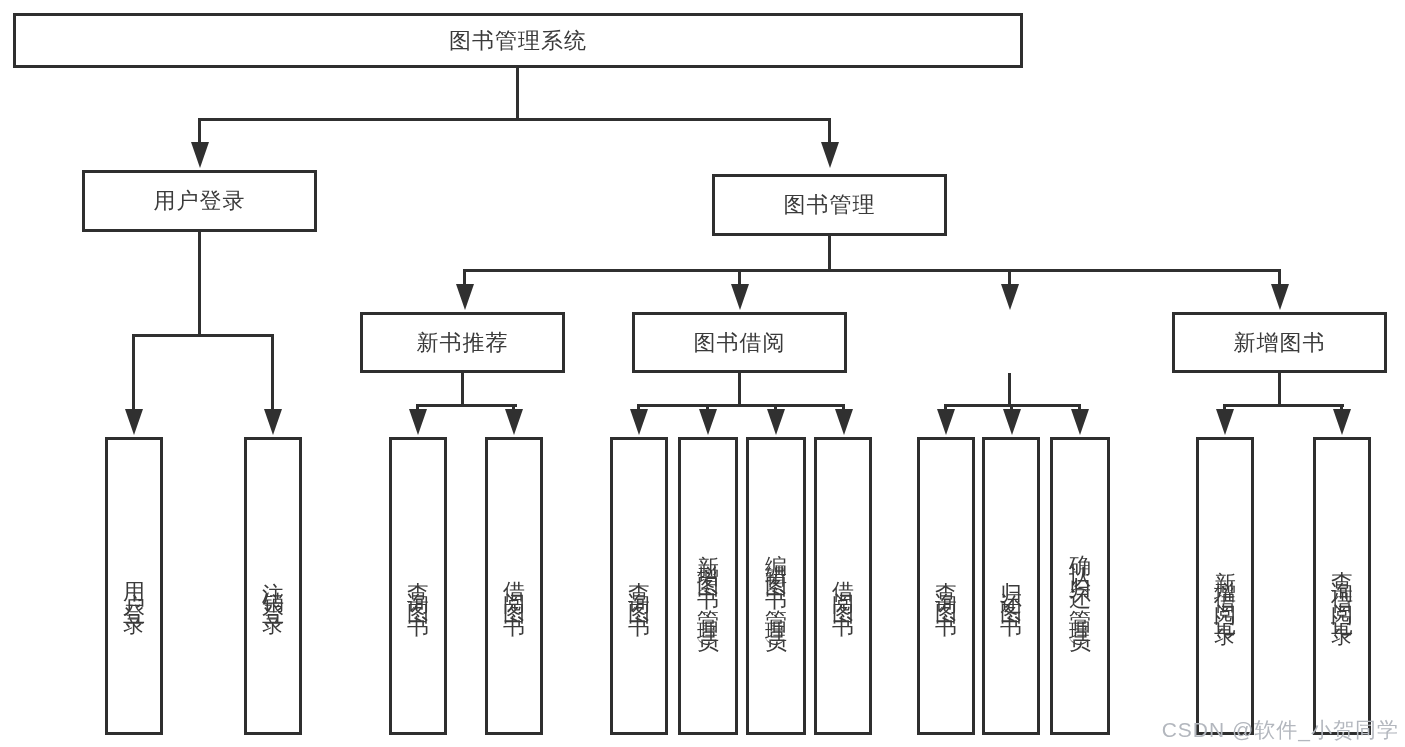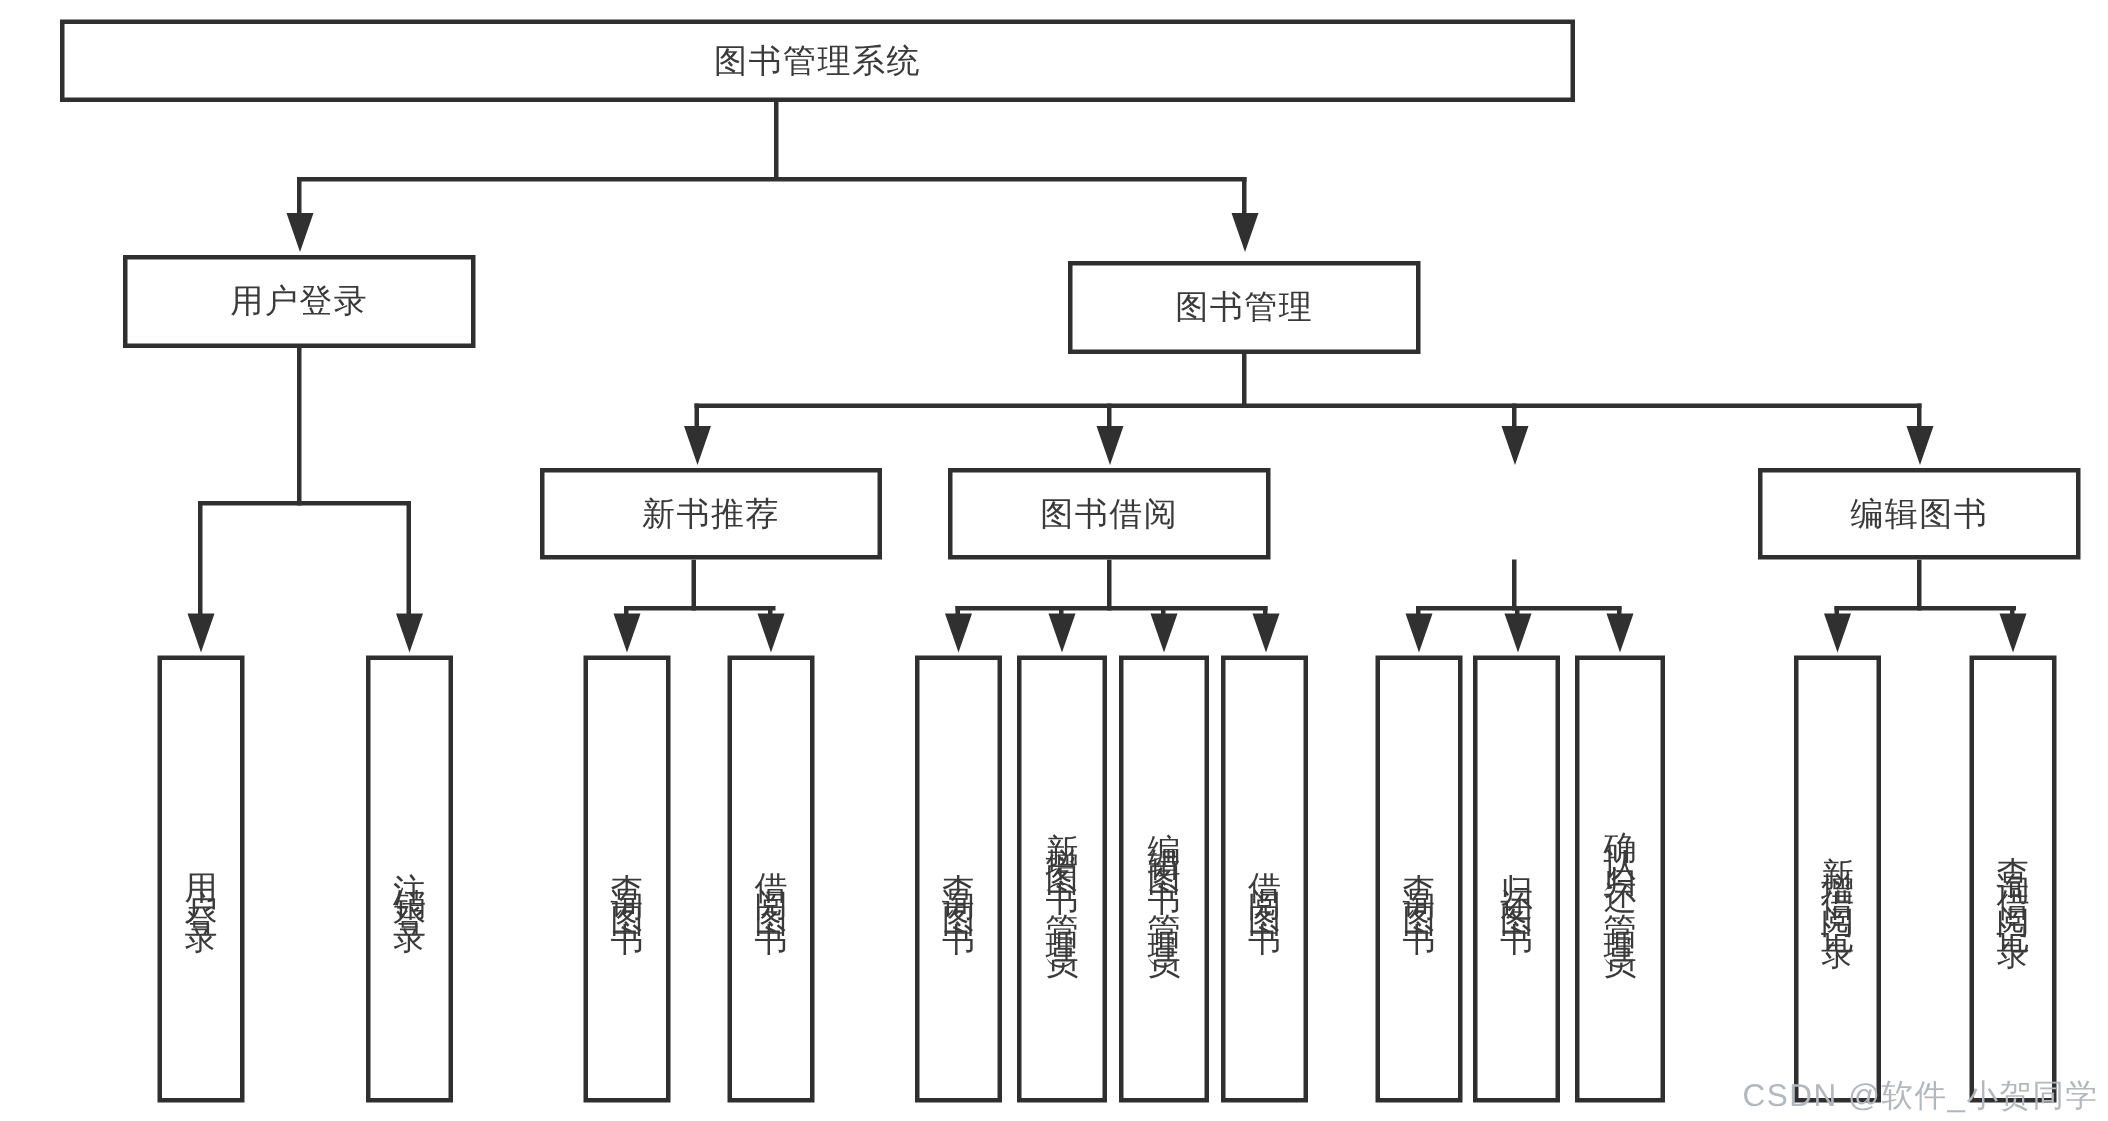--- a/index.html
+++ b/index.html
@@ -27,21 +27,21 @@
   .watermark{
     position:absolute; right:6px; top:716px; z-index:4;
     font-size:21px; color:#b3b7be; letter-spacing:1px; white-space:nowrap;
   }
 </style>
 </head>
 <body>
 
 <div class="canvas">
 
-  <div class="bx" style="left:13px;top:13px;width:1010px;height:55px;margin-left:27px;">
+  <div class="bx" style="left:13px;top:13px;width:1010px;height:55px;">
     <span>图书管理系统</span>
   </div>
 
   <div class="vl" style="left:516px;top:68px;height:52px;"></div>
   <div class="hl" style="left:198px;top:118px;width:633px;"></div>
   <div class="vl" style="left:198px;top:118px;height:30px;"></div>
   <div class="ar" style="left:191px;top:142px;"></div>
   <div class="vl" style="left:828px;top:118px;height:30px;"></div>
   <div class="ar" style="left:821px;top:142px;"></div>
 
@@ -63,28 +63,28 @@
   <div class="hl" style="left:463px;top:269px;width:818px;"></div>
   <div class="vl" style="left:463px;top:269px;height:18px;"></div>
   <div class="ar" style="left:456px;top:284px;"></div>
   <div class="vl" style="left:738px;top:269px;height:18px;"></div>
   <div class="ar" style="left:731px;top:284px;"></div>
   <div class="vl" style="left:1008px;top:269px;height:18px;"></div>
   <div class="ar" style="left:1001px;top:284px;"></div>
   <div class="vl" style="left:1278px;top:269px;height:18px;"></div>
   <div class="ar" style="left:1271px;top:284px;"></div>
 
-  <div class="bx" style="left:360px;top:312px;width:228px;height:61px;">
+  <div class="bx" style="left:360px;top:312px;width:205px;height:61px;">
     <span>新书推荐</span>
   </div>
   <div class="bx" style="left:632px;top:312px;width:215px;height:61px;">
     <span>图书借阅</span>
   </div>
   <div class="bx" style="left:1172px;top:312px;width:215px;height:61px;">
-    <span>编辑图书</span>
+    <span>新增图书</span>
   </div>
 
   <div class="vl" style="left:461px;top:373px;height:34px;"></div>
   <div class="hl" style="left:416px;top:404px;width:101px;"></div>
   <div class="vl" style="left:416px;top:404px;height:10px;"></div>
   <div class="ar" style="left:409px;top:409px;"></div>
   <div class="vl" style="left:512px;top:404px;height:10px;"></div>
   <div class="ar" style="left:505px;top:409px;"></div>
 
   <div class="vl" style="left:738px;top:373px;height:34px;"></div>

